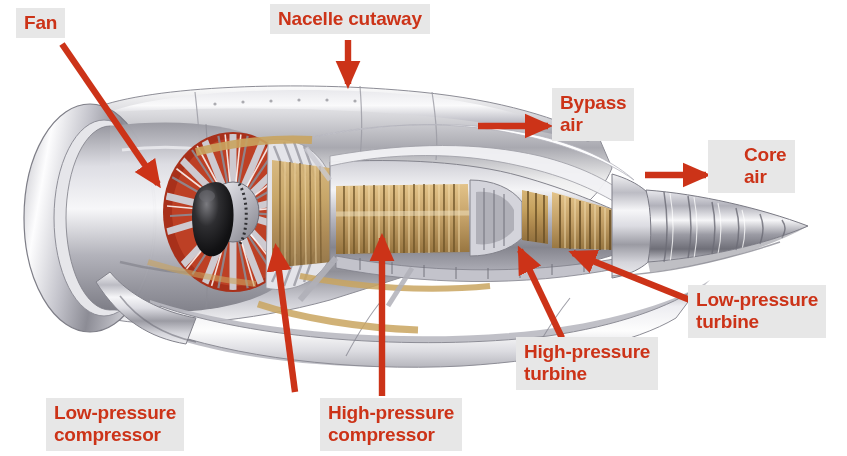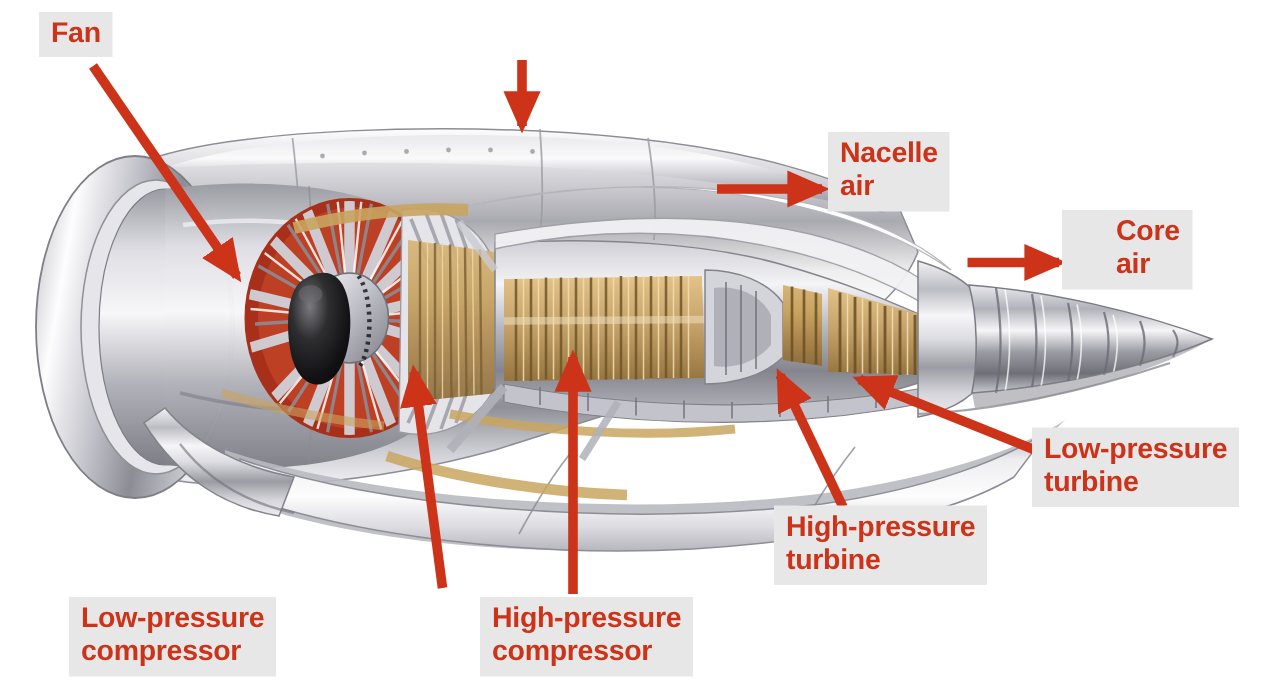--- a/index.html
+++ b/index.html
@@ -398,22 +398,23 @@
       <line x1="348" y1="40" x2="348" y2="84"></line>
       <line x1="478" y1="126" x2="548" y2="126"></line>
       <line x1="645" y1="175" x2="706" y2="175"></line>
       <line x1="690" y1="300" x2="573" y2="253"></line>
       <line x1="562" y1="338" x2="520" y2="250"></line>
       <line x1="295" y1="392" x2="276" y2="248"></line>
       <line x1="382" y1="396" x2="382" y2="238"></line>
     </g>
   </svg>
 
-  <div class="label" style="left:26px;  top:8px;text-align:right;">Fan</div>
-  <div class="label two-line" style="left:552px; top:88px;">Nacelle
+  <div class="label" style="left:16px;  top:8px;text-align:right;">Fan</div>
+  <div class="label" style="left:270px; top:4px;">Nacelle cutaway</div>
+  <div class="label two-line" style="left:552px; top:88px;">Bypass
 air</div>
   <div class="label two-line" style="left:708px; top:140px;padding-left:36px;">Core
 air</div>
   <div class="label two-line" style="left:688px; top:285px;">Low-pressure
 turbine</div>
   <div class="label two-line" style="left:516px; top:337px;">High-pressure
 turbine</div>
   <div class="label two-line" style="left:46px;  top:398px;">Low-pressure
 compressor</div>
   <div class="label two-line" style="left:320px; top:398px;">High-pressure

